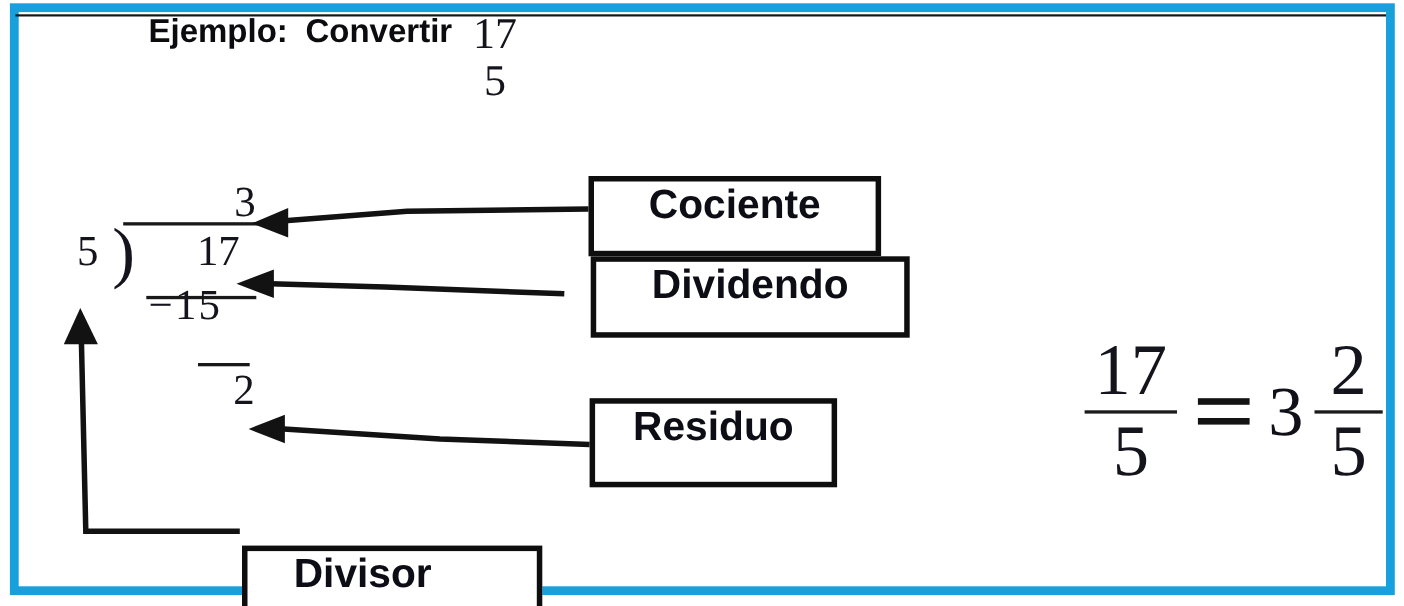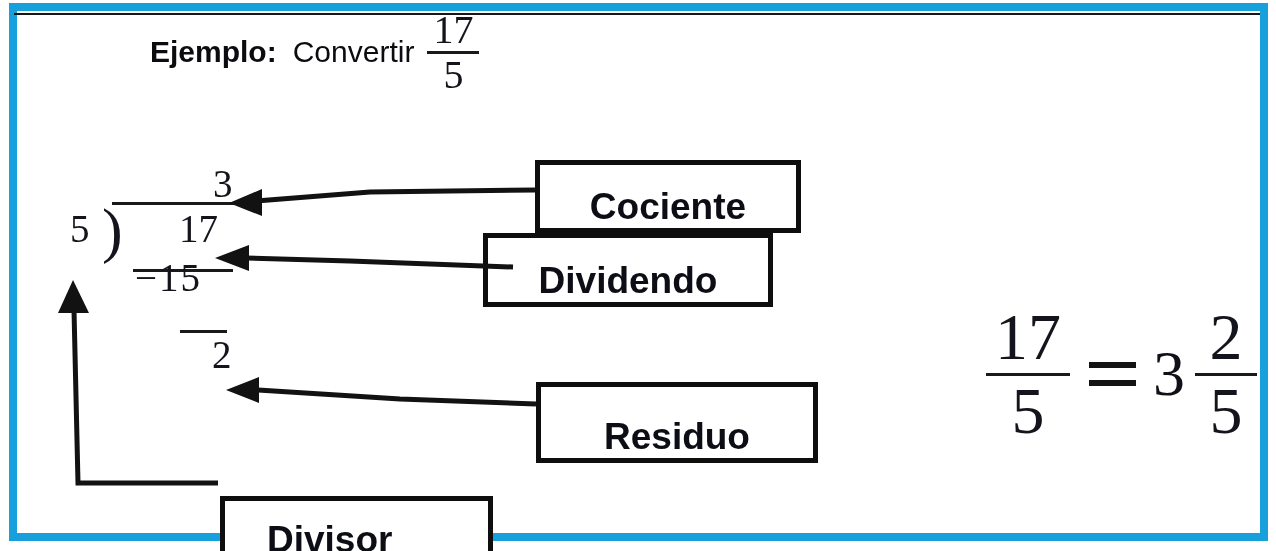--- a/index.html
+++ b/index.html
@@ -9,50 +9,50 @@
   }
   
   .frame{
     position:absolute;left:9px;top:3px;width:1259px;height:538px;
     border:8px solid #18a0dc;box-sizing:border-box;background:transparent;
   }
   .topline{position:absolute;left:14px;top:13px;width:1246px;height:2px;background:#161616;}
 
   
   .title{
-    position:absolute;left:150px;top:12px;height:80px;
-    display:flex;align-items:center;
+    position:absolute;left:135px;top:12px;height:80px;
+    display:flex;
     font-size:30px;color:#0b0b10;white-space:nowrap;
   }
   .t-bold{font-weight:700;margin-right:16px;}
-  .t-reg{font-weight:400;}
+  .t-reg{font-weight:700;}
 
   
   .frac{display:inline-flex;flex-direction:column;align-items:center;
         font-family:"Liberation Serif",serif;color:#14141c;}
   .fbar{display:block;background:#1a1a1a;height:3px;width:100%;}
   .frac-title{font-size:40px;line-height:0.95;margin:0 15px 0 13px;}
   .frac-title .fbar{width:52px;margin:2px 0;}
 
   
   .dnum{position:absolute;font-family:"Liberation Serif",serif;font-size:39px;
         line-height:1;color:#14141c;}
   .paren{font-size:62px;line-height:0.88;}
   .minus15{letter-spacing:2px;}
   .hbar{position:absolute;background:#191919;height:3px;}
 
   
   .labelbox{
     position:absolute;border:5px solid #0e0e0e;background:#ffffff;box-sizing:border-box;
-    display:flex;align-items:flex-end;justify-content:center;
+    display:flex;align-items:flex-start;justify-content:center;
     font-size:37px;font-weight:700;color:#0d0d15;white-space:nowrap;
   }
   .box-cociente{left:535px;top:160px;width:266px;height:73px;}
-  .box-dividendo{left:483px;top:233px;width:290px;height:74px;}
-  .box-residuo{left:536px;top:382px;width:282px;height:81px;}
+  .box-dividendo{left:537px;top:233px;width:290px;height:74px;}
+  .box-residuo{left:536px;top:362px;width:225px;height:81px;}
   .box-divisor{left:220px;top:448px;width:273px;height:70px;justify-content:flex-start;padding-left:42px;margin-top:48px;}
 
   .arrows{position:absolute;left:0;top:0;width:1276px;height:551px;pointer-events:none;}
 
   
   .equation{
     position:absolute;left:986px;top:306px;display:flex;align-items:center;
     font-family:"Liberation Serif",serif;color:#101018;
   }
   .frac-eq{font-size:66px;line-height:0.95;}

